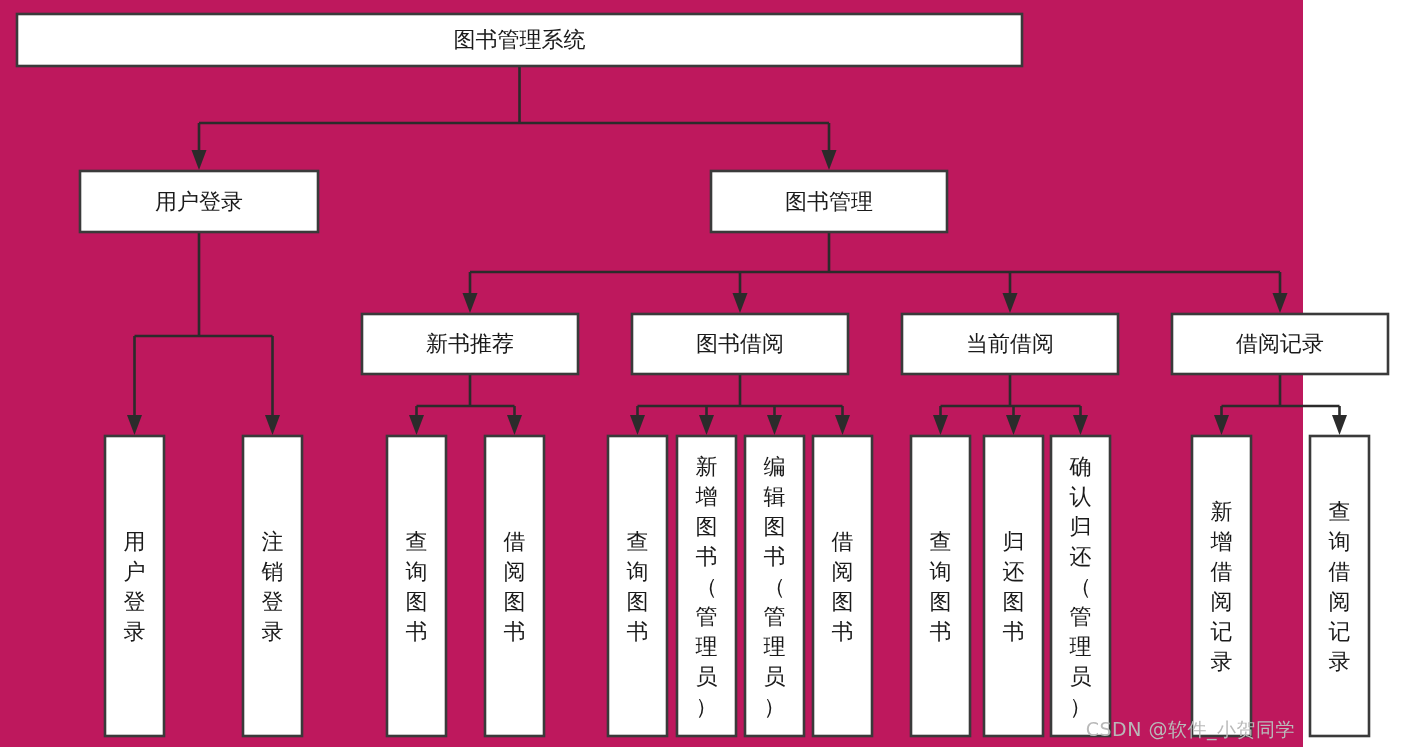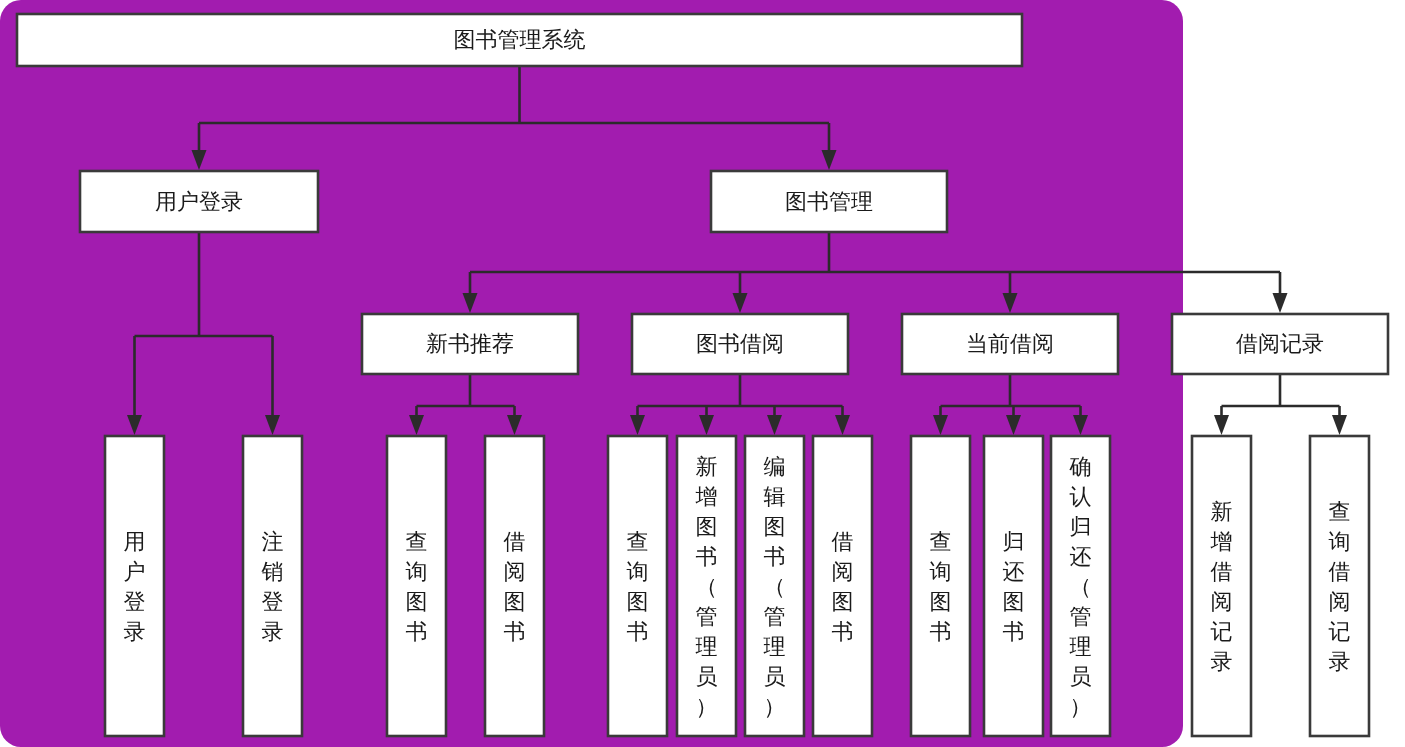--- a/index.html
+++ b/index.html
@@ -9,24 +9,23 @@
     background: #ffffff;
   }
   body {
     width: 1405px;
     height: 747px;
     overflow: hidden;
     font-family: "DejaVu Sans", "Liberation Sans", sans-serif;
   }
   #diagram-root {
     position: relative;
-    width: 1183px;
+    width: 1303px;
     height: 747px;
-    background: #a21caf;
-    border-radius: 21px;
+    background: #be185d;
   }
   svg.diagram-canvas {
     position: absolute;
     top: 0;
     left: 0;
     width: 1405px;
     height: 747px;
     display: block;
   }
   .node-box {
@@ -218,13 +217,14 @@
         <g>
           <rect class="node-box" x="1192" y="436" width="59" height="300"></rect>
           <text class="node-label-v" x="1221.5" y="519.4"><tspan x="1221.5" dy="0">新</tspan><tspan x="1221.5" dy="30">增</tspan><tspan x="1221.5" dy="30">借</tspan><tspan x="1221.5" dy="30">阅</tspan><tspan x="1221.5" dy="30">记</tspan><tspan x="1221.5" dy="30">录</tspan></text>
         </g>
         <g>
           <rect class="node-box" x="1310" y="436" width="59" height="300"></rect>
           <text class="node-label-v" x="1339.5" y="519.4"><tspan x="1339.5" dy="0">查</tspan><tspan x="1339.5" dy="30">询</tspan><tspan x="1339.5" dy="30">借</tspan><tspan x="1339.5" dy="30">阅</tspan><tspan x="1339.5" dy="30">记</tspan><tspan x="1339.5" dy="30">录</tspan></text>
         </g>
       </g>
   </svg>
+  <div class="watermark-text">CSDN @软件_小贺同学</div>
 </div>
 
 </body></html>

